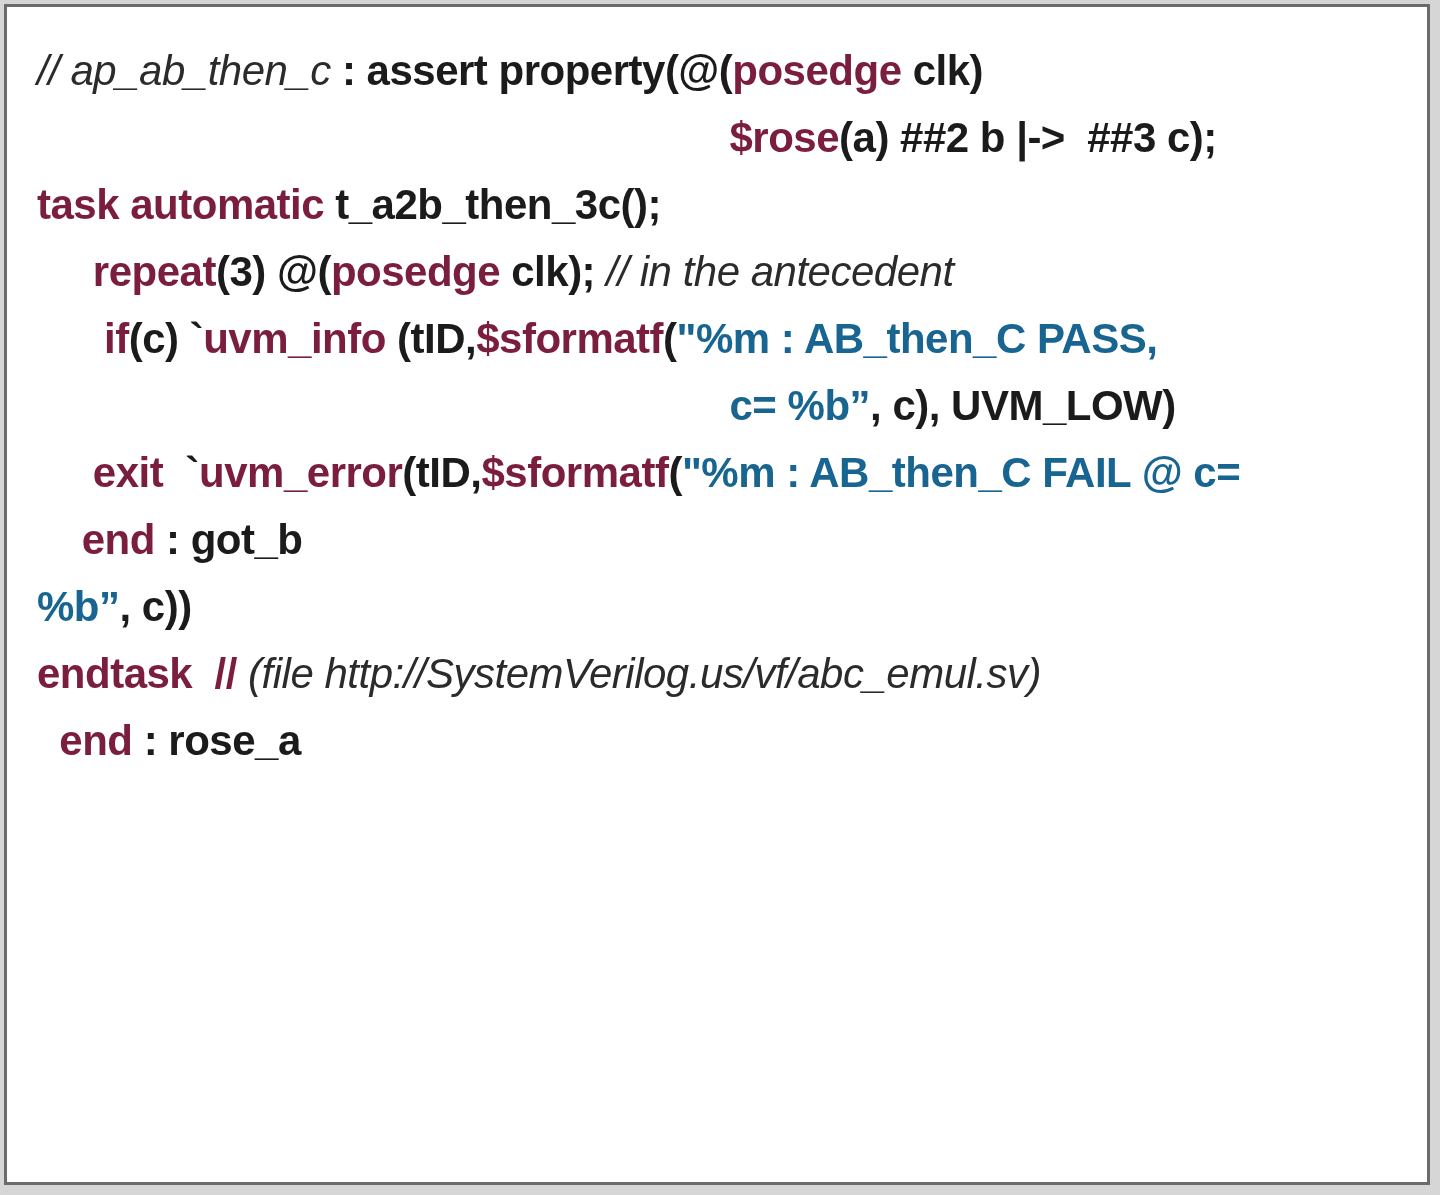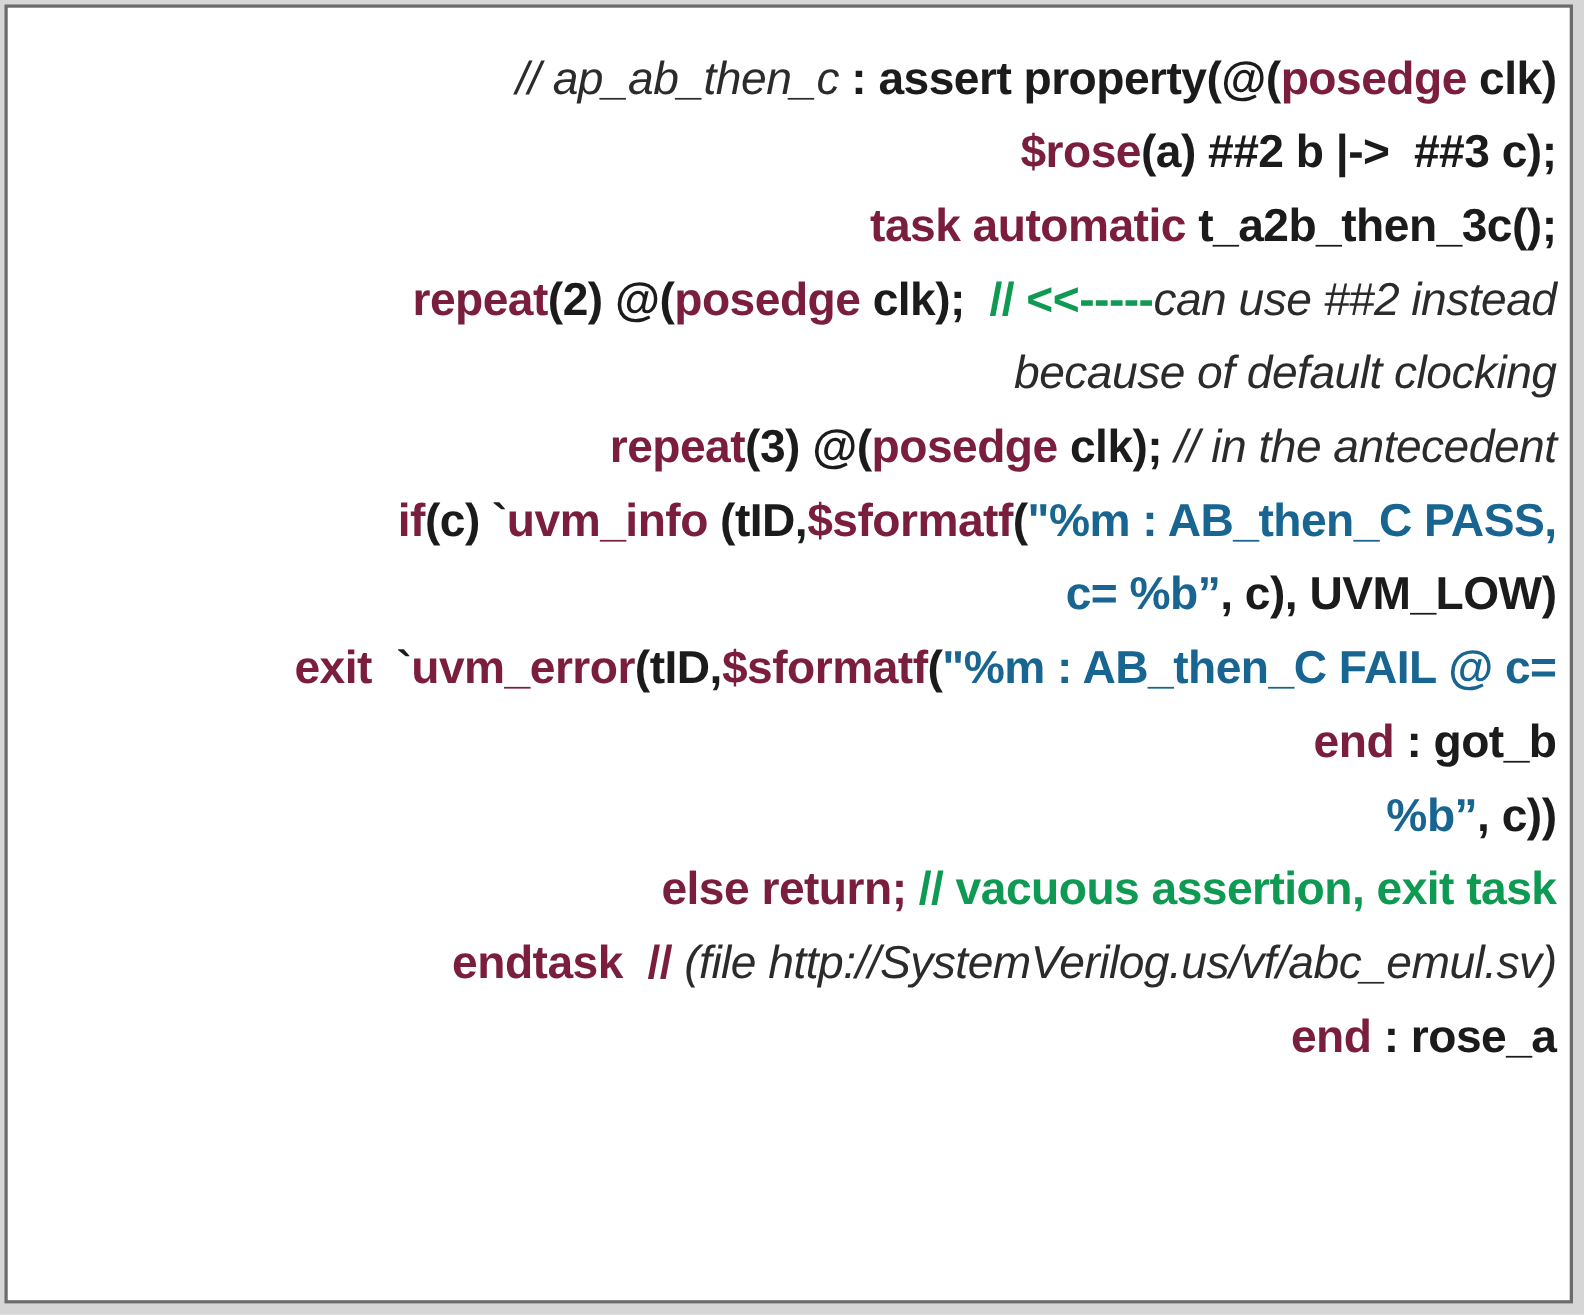--- a/index.html
+++ b/index.html
@@ -20,42 +20,38 @@
     border: 3px solid var(--border, #6b6b6b);
     background: var(--paper, #ffffff);
     padding: 30px 12px 0 30px;
     overflow: hidden;
   }
   #code {
     font-family: "Liberation Sans", sans-serif;
     font-size: 42px;
     line-height: 67px;
     letter-spacing: -0.5px;
-    text-align: right;
   }
   .line { white-space: pre; }
   .code { color: var(--code, #1b1b1b); font-weight: 700; }
   .kw   { color: var(--kw, #7b1e3e);   font-weight: 700; }
   .str  { color: var(--str, #176590);  font-weight: 700; }
   .grn  { color: var(--grn, #0e9a52);  font-weight: 700; }
   .cmt  { color: var(--cmt, #2b2b2b);  font-weight: 400; font-style: italic; }
 </style>
 </head>
 <body>
 
 <div class="panel">
   <div id="code">
       <div class="line"><span class="cmt">// ap_ab_then_c</span><span class="code"> : assert property(@(</span><span class="kw">posedge</span><span class="code"> clk)</span></div>
       <div class="line"><span class="code">                                                              </span><span class="kw">$rose</span><span class="code">(a) ##2 b |-&gt;  ##3 c);</span></div>
       <div class="line"><span class="kw">task automatic</span><span class="code"> t_a2b_then_3c();</span></div>
-      <div class="line"><span class="code">    </span><span class="kw">repeat</span><span class="code">(2) @(</span><span class="kw">posedge</span><span class="code"> clk);  </span><span class="grn">// &lt;&lt;-----</span><span class="cmt">can use ##2 instead</span></div>
-      <div class="line"><span class="code">                                                                        </span><span class="cmt">because of default clocking</span></div>
       <div class="line"><span class="code">     </span><span class="kw">repeat</span><span class="code">(3) @(</span><span class="kw">posedge</span><span class="code"> clk); </span><span class="cmt">// in the antecedent</span></div>
       <div class="line"><span class="code">      </span><span class="kw">if</span><span class="code">(c) `</span><span class="kw">uvm_info</span><span class="code"> (tID,</span><span class="kw">$sformatf</span><span class="code">(</span><span class="str">"%m : AB_then_C PASS,</span></div>
       <div class="line"><span class="code">                                                              </span><span class="str">c= %b”</span><span class="code">, c), UVM_LOW)</span></div>
       <div class="line"><span class="code">     </span><span class="kw">exit</span><span class="code">  `</span><span class="kw">uvm_error</span><span class="code">(tID,</span><span class="kw">$sformatf</span><span class="code">(</span><span class="str">"%m : AB_then_C FAIL @ c=</span></div>
       <div class="line"><span class="code">    </span><span class="kw">end</span><span class="code"> : got_b</span></div>
       <div class="line"><span class="str">%b”</span><span class="code">, c))</span></div>
-      <div class="line"><span class="code">    </span><span class="kw">else return;</span><span class="code"> </span><span class="grn">// vacuous assertion, exit task</span></div>
       <div class="line"><span class="kw">endtask</span><span class="code">  </span><span class="kw">// </span><span class="cmt">(file http://SystemVerilog.us/vf/abc_emul.sv)</span></div>
       <div class="line"><span class="code">  </span><span class="kw">end</span><span class="code"> : rose_a</span></div>
     </div>
 </div>
 
 </body></html>

